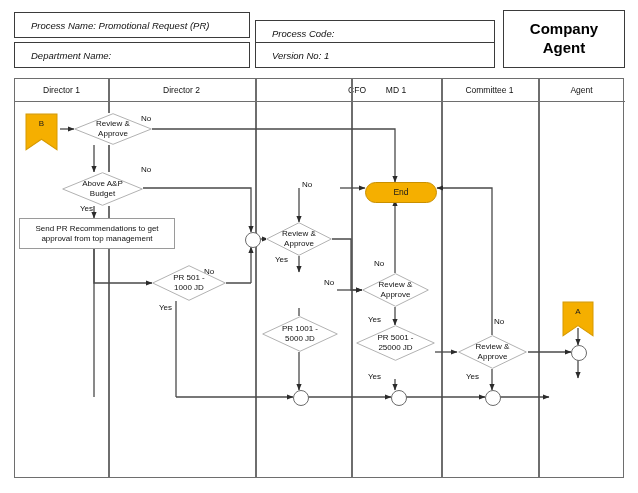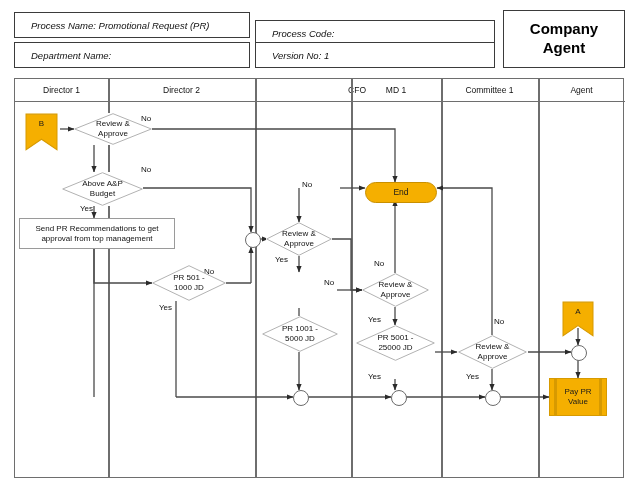--- a/index.html
+++ b/index.html
@@ -258,26 +258,20 @@
       <path d="M1,1 L31,1 L31,29 L16,20.5 L1,29 Z" fill="#F5AF00" stroke="#d79a00" stroke-width="1"></path>
     </svg>
     <span class="oplabel">A</span>
   </div>
 
   <div class="merge" style="left:293px;top:390px;width:14px;height:14px;"></div>
   <div class="merge" style="left:391px;top:390px;width:14px;height:14px;"></div>
   <div class="merge" style="left:485px;top:390px;width:14px;height:14px;"></div>
   <div class="merge" style="left:571px;top:345px;width:14px;height:14px;"></div>
 
-  <div class="node predef" style="left:549px;top:378px;width:58px;height:38px;position:absolute;">
-    <span class="bar" style="left:4px;"></span>
-    <span class="bar" style="right:4px;"></span>
-    <span style="position:relative;z-index:2;white-space:pre-line;">Pay PR
-Value</span>
-  </div>
 
   <span class="edge-label" style="left:141px;top:114px;">No</span>
   <span class="edge-label" style="left:141px;top:165px;">No</span>
   <span class="edge-label" style="left:80px;top:204px;">Yes</span>
   <span class="edge-label" style="left:204px;top:267px;">No</span>
   <span class="edge-label" style="left:159px;top:303px;">Yes</span>
   <span class="edge-label" style="left:302px;top:180px;">No</span>
   <span class="edge-label" style="left:275px;top:255px;">Yes</span>
   <span class="edge-label" style="left:324px;top:278px;">No</span>
   <span class="edge-label" style="left:279px;top:325px;">Yes</span>

